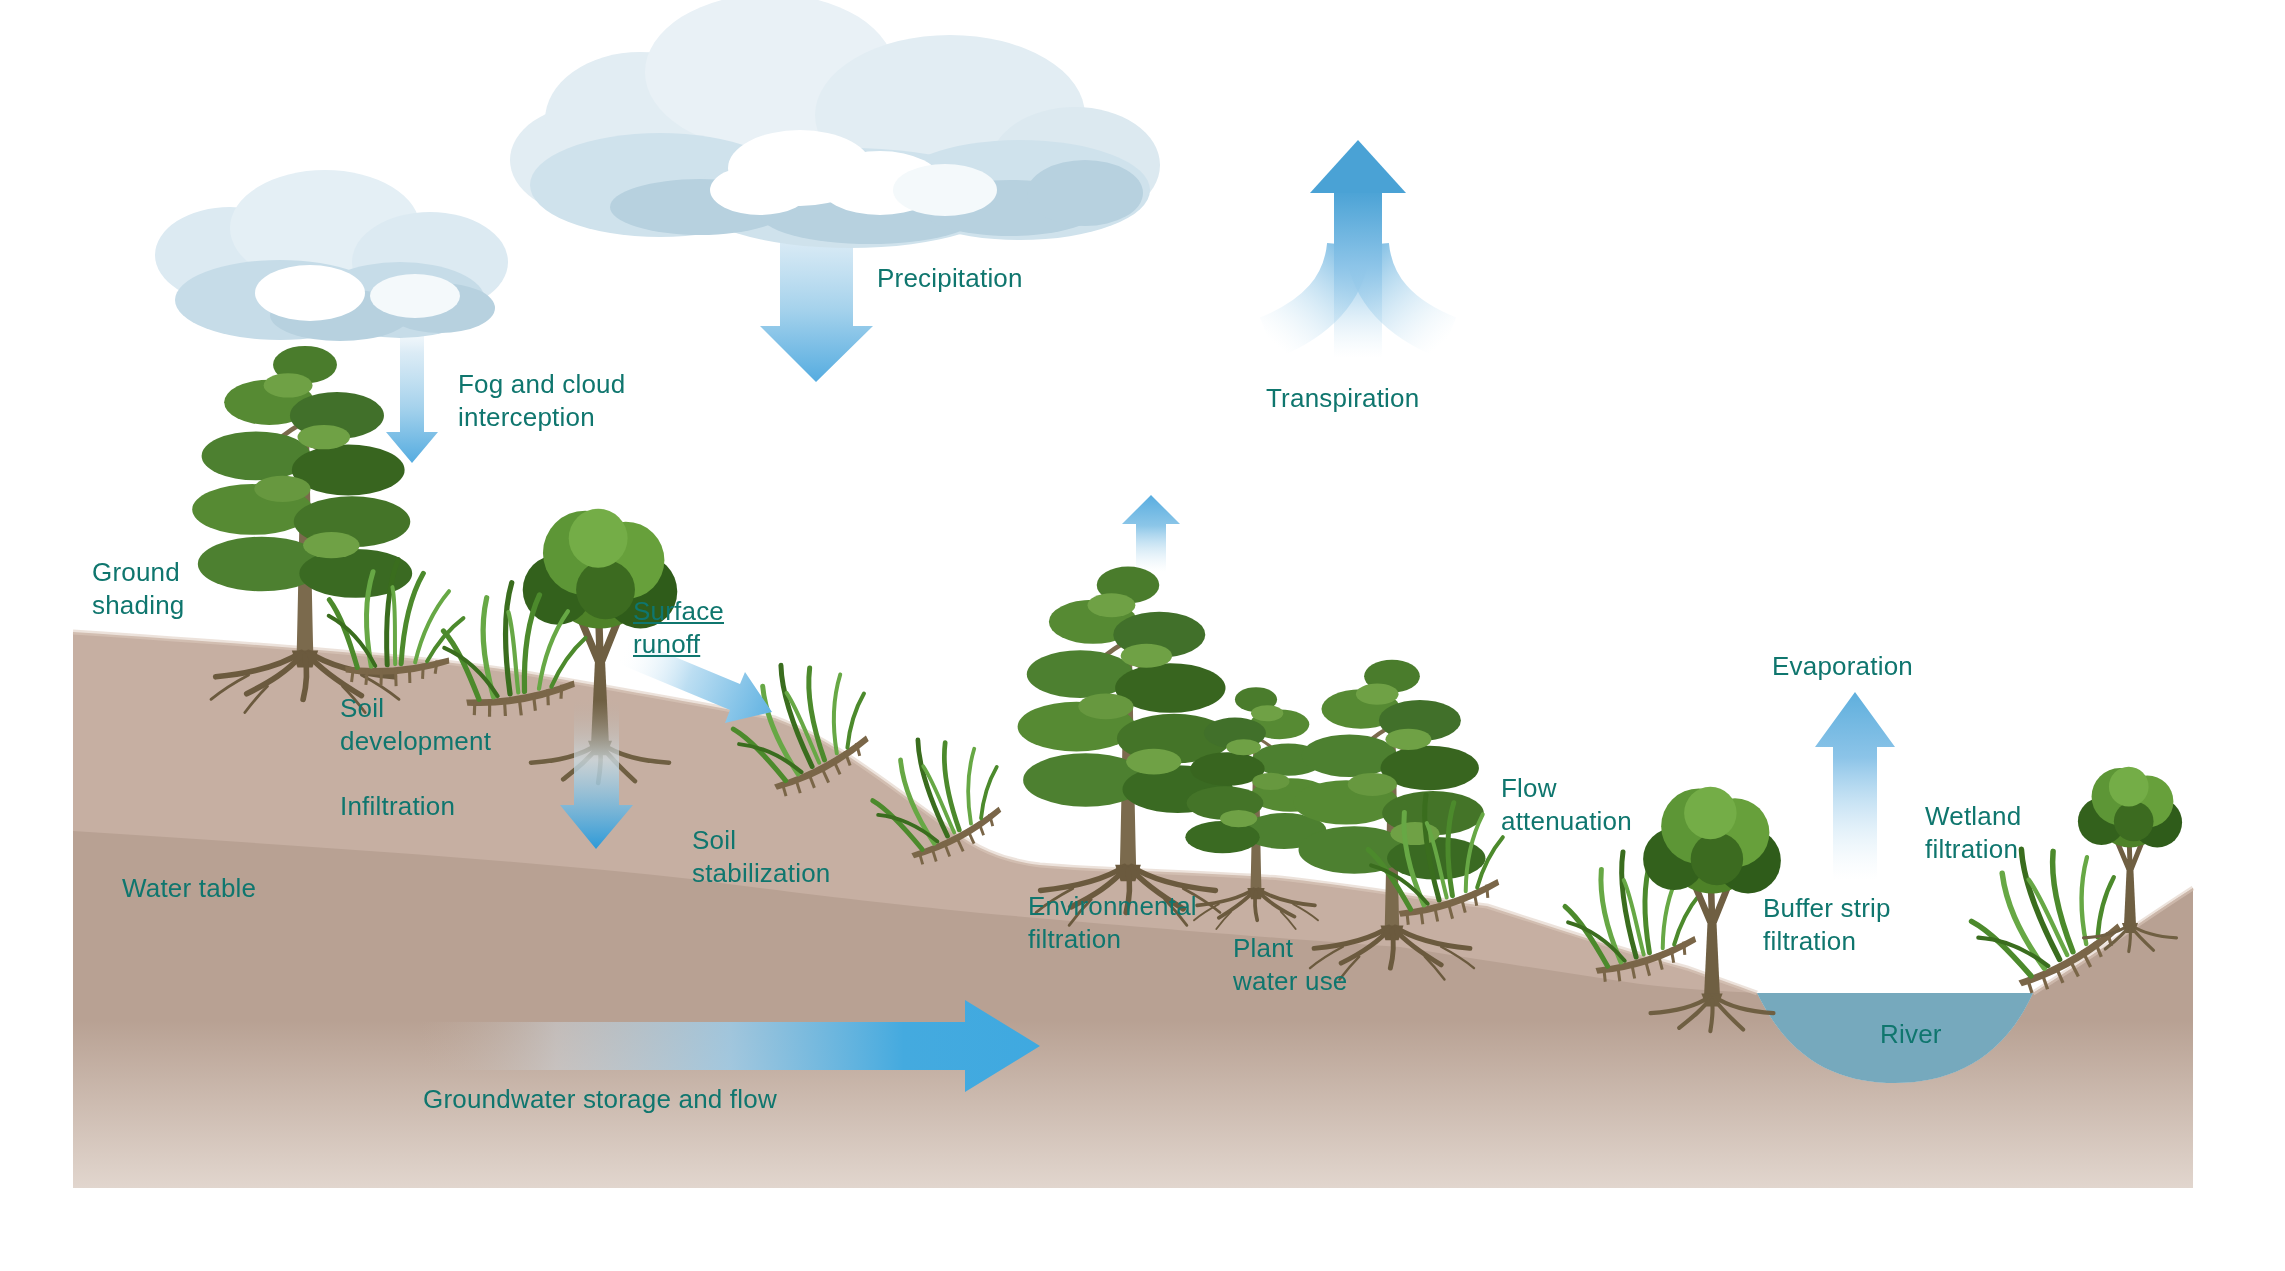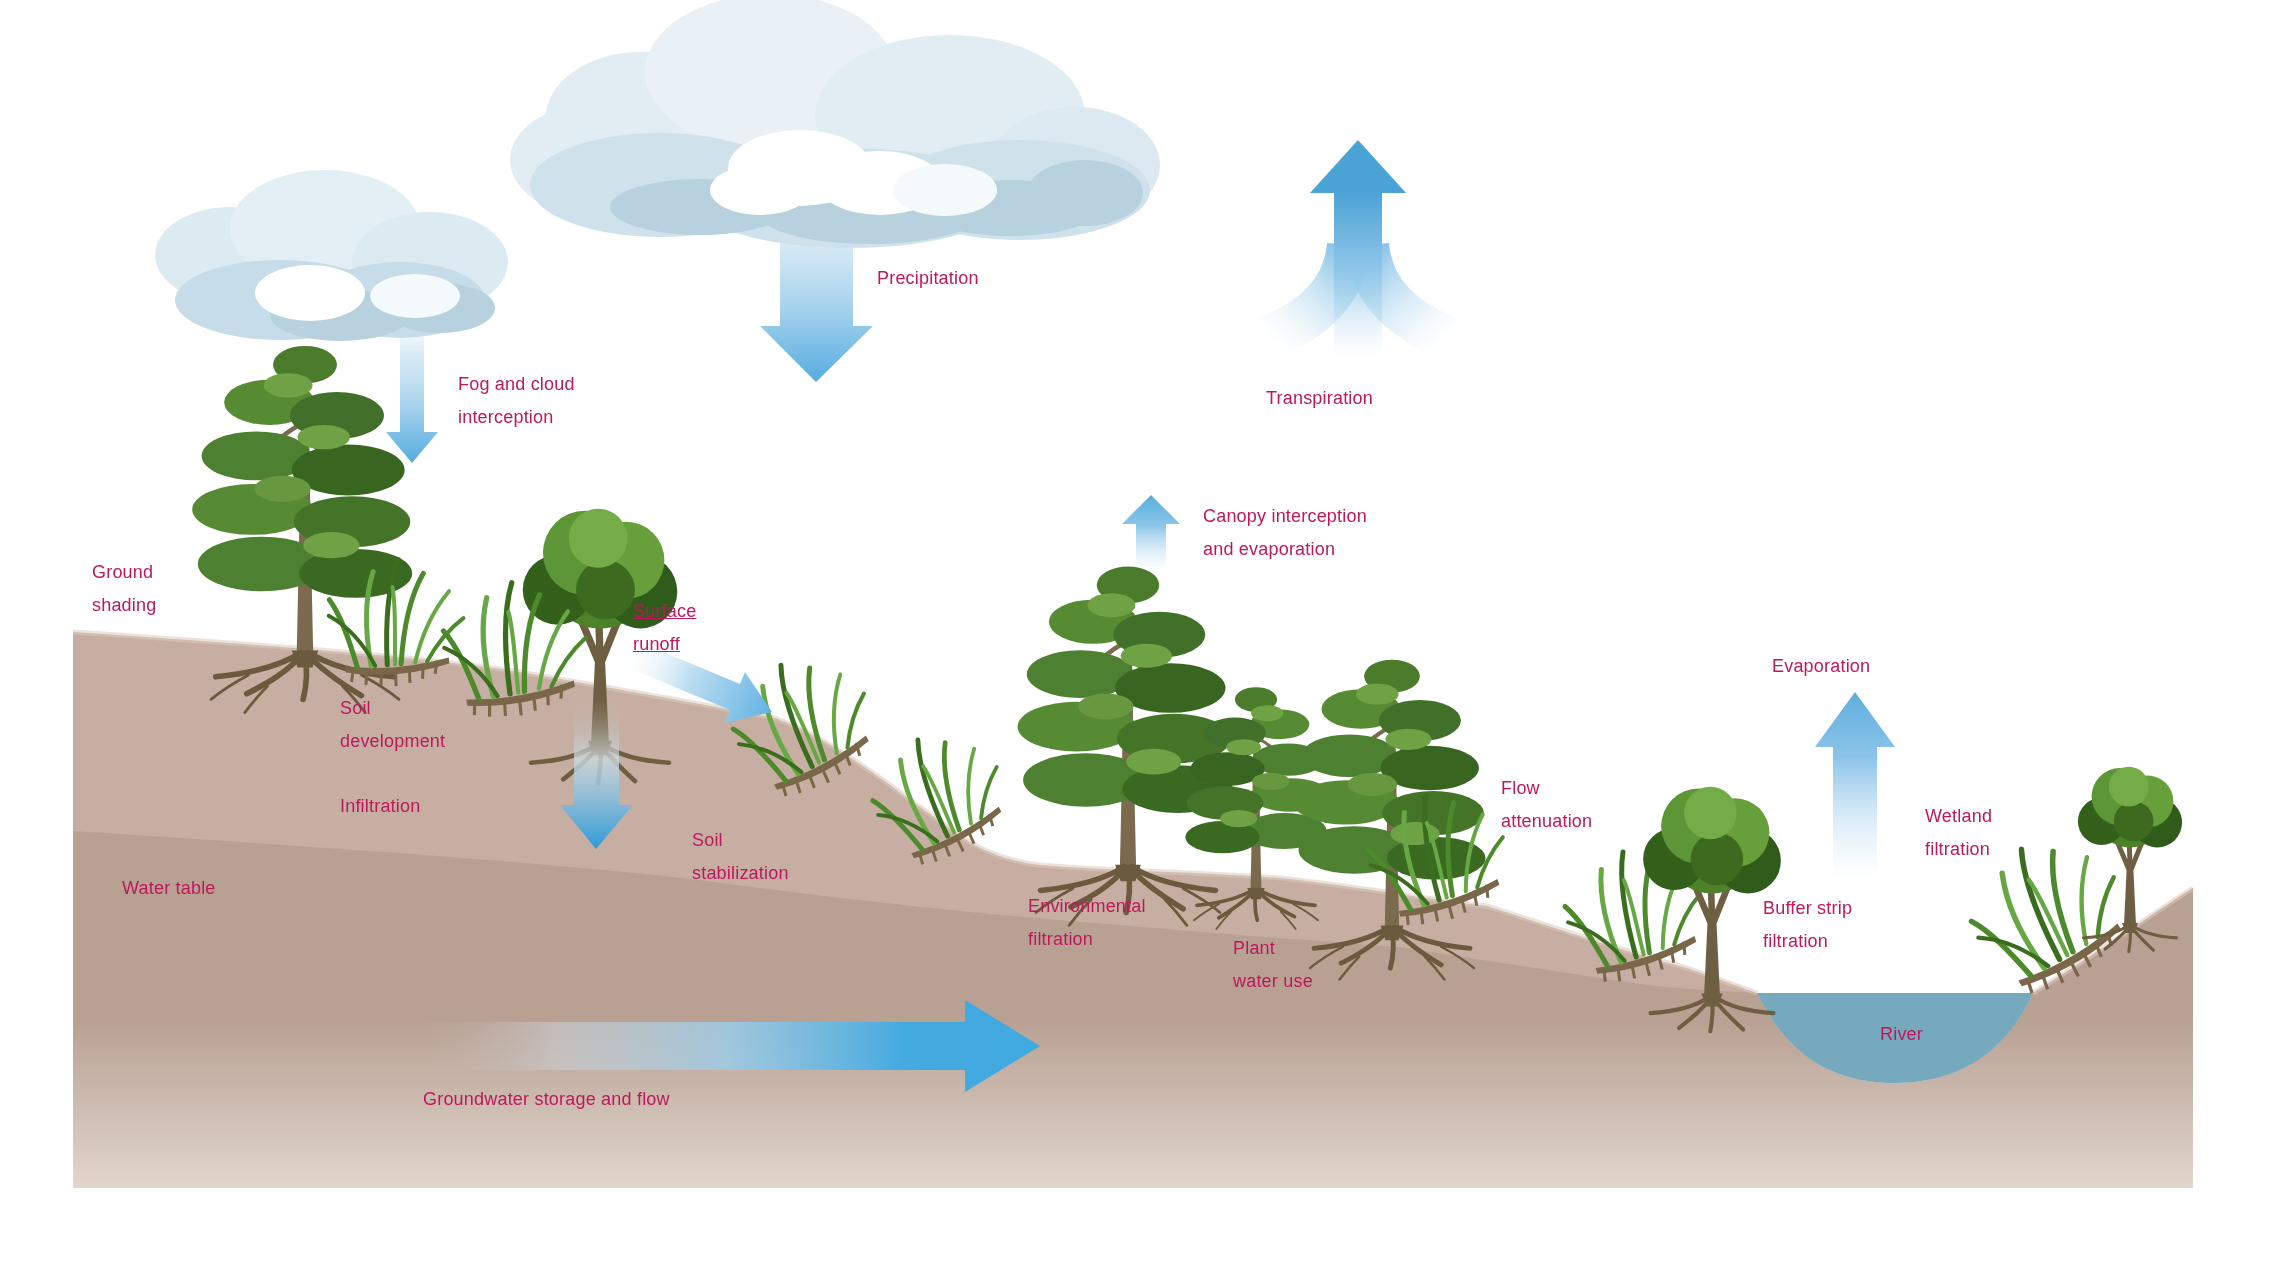--- a/index.html
+++ b/index.html
@@ -6,23 +6,23 @@
   .stage{
     position:relative;
     width:2285px;height:1271px;
     background:#ffffff;
     font-family:"Liberation Sans", sans-serif;
     overflow:hidden;
   }
   .scene{position:absolute;left:0;top:0;}
   .lbl{
     position:absolute;
-    font-size:18px;
+    font-size:26px;
     line-height:33px;
-    color:#be185d;
+    color:#0f766e;
     white-space:pre-line;
     letter-spacing:0.2px;
   }
 </style>
 </head>
 <body>
 
 <div class="stage">
 
 <svg class="scene" width="2285" height="1271" viewBox="0 0 2285 1271" xmlns="http://www.w3.org/2000/svg">
@@ -274,22 +274,20 @@
     <path d="M420,1022 L965,1022 L965,1000 L1040,1046 L965,1092 L965,1070 L420,1070 Z" fill="url(#gGround)"></path>
   </g>
 </svg>
 
 <div class="lbl" style="left:92px;  top:556px;">Ground
 shading</div>
 <div class="lbl" style="left:458px; top:368px;">Fog and cloud
 interception</div>
 <div class="lbl" style="left:877px; top:262px;">Precipitation</div>
 <div class="lbl" style="left:1266px;top:382px;text-align:right;">Transpiration</div>
-<div class="lbl" style="left:1203px;top:500px;">Canopy interception
-and evaporation</div>
 <div class="lbl" style="left:633px; top:595px;text-decoration:underline;">Surface
 runoff</div>
 <div class="lbl" style="left:340px; top:692px;">Soil
 development</div>
 <div class="lbl" style="left:340px; top:790px;">Infiltration</div>
 <div class="lbl" style="left:122px; top:872px;">Water table</div>
 <div class="lbl" style="left:692px; top:824px;">Soil
 stabilization</div>
 <div class="lbl" style="left:1028px;top:890px;">Environmental
 filtration</div>

